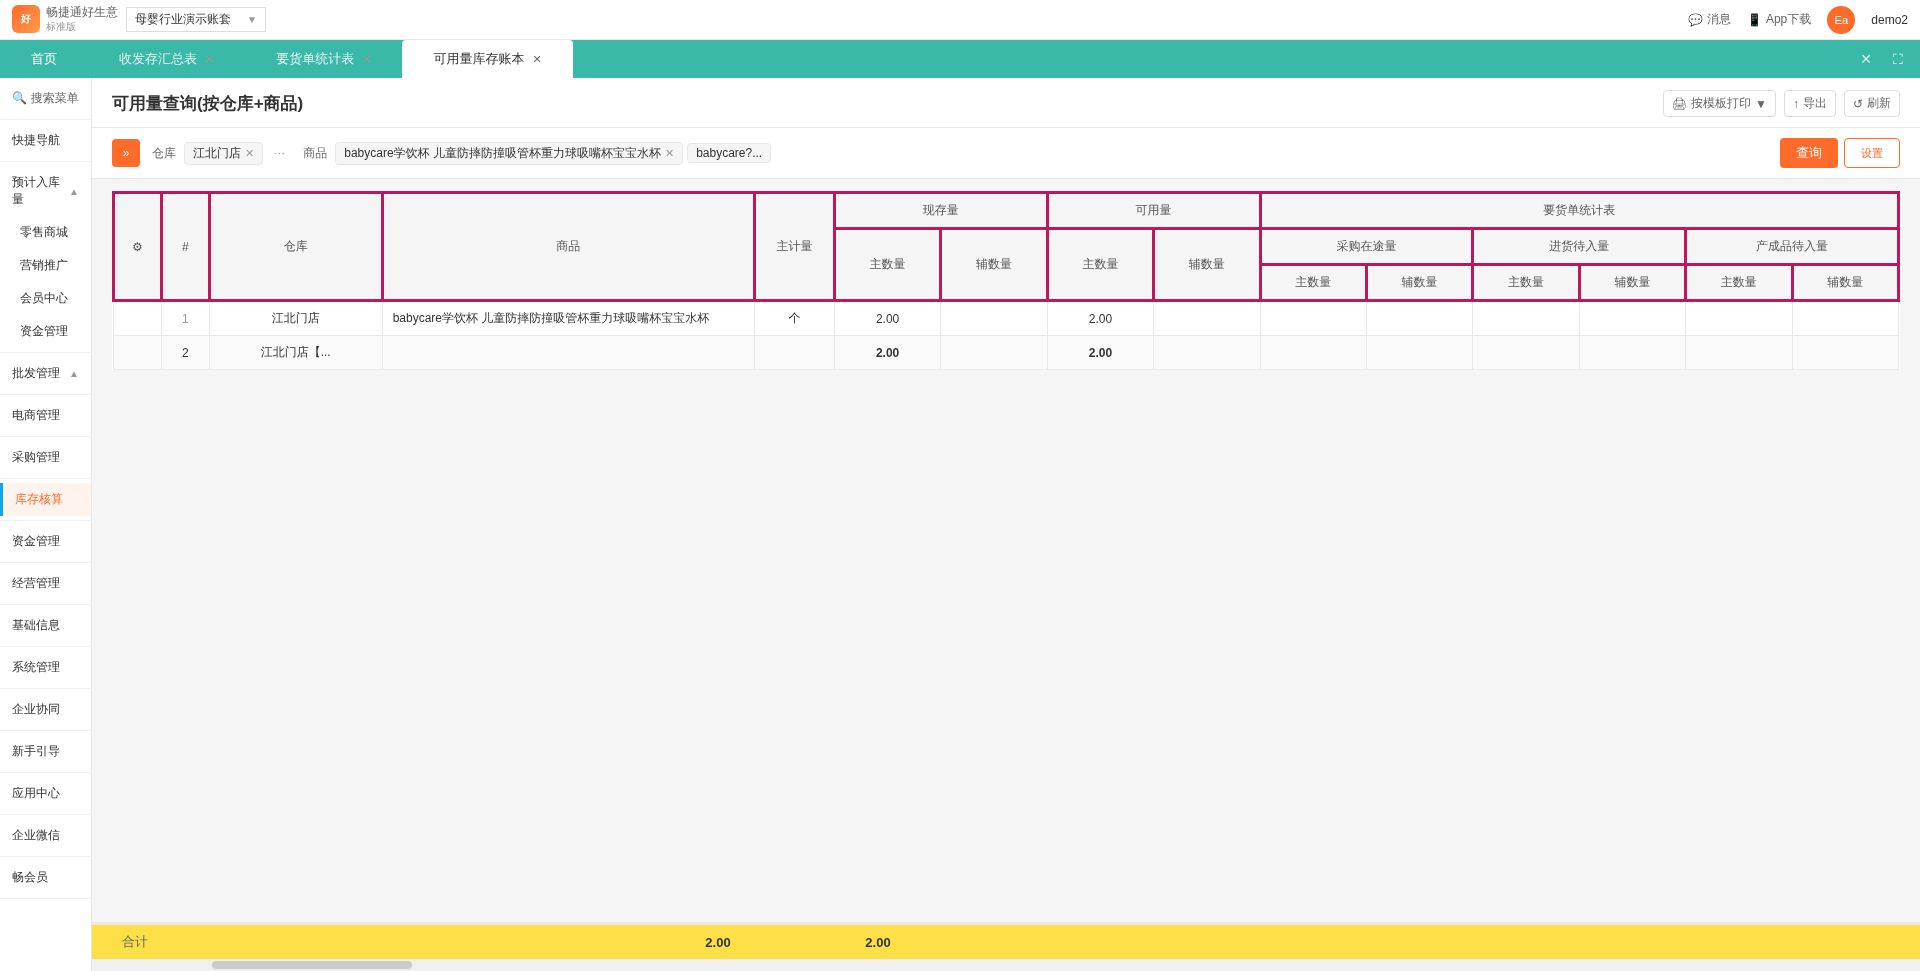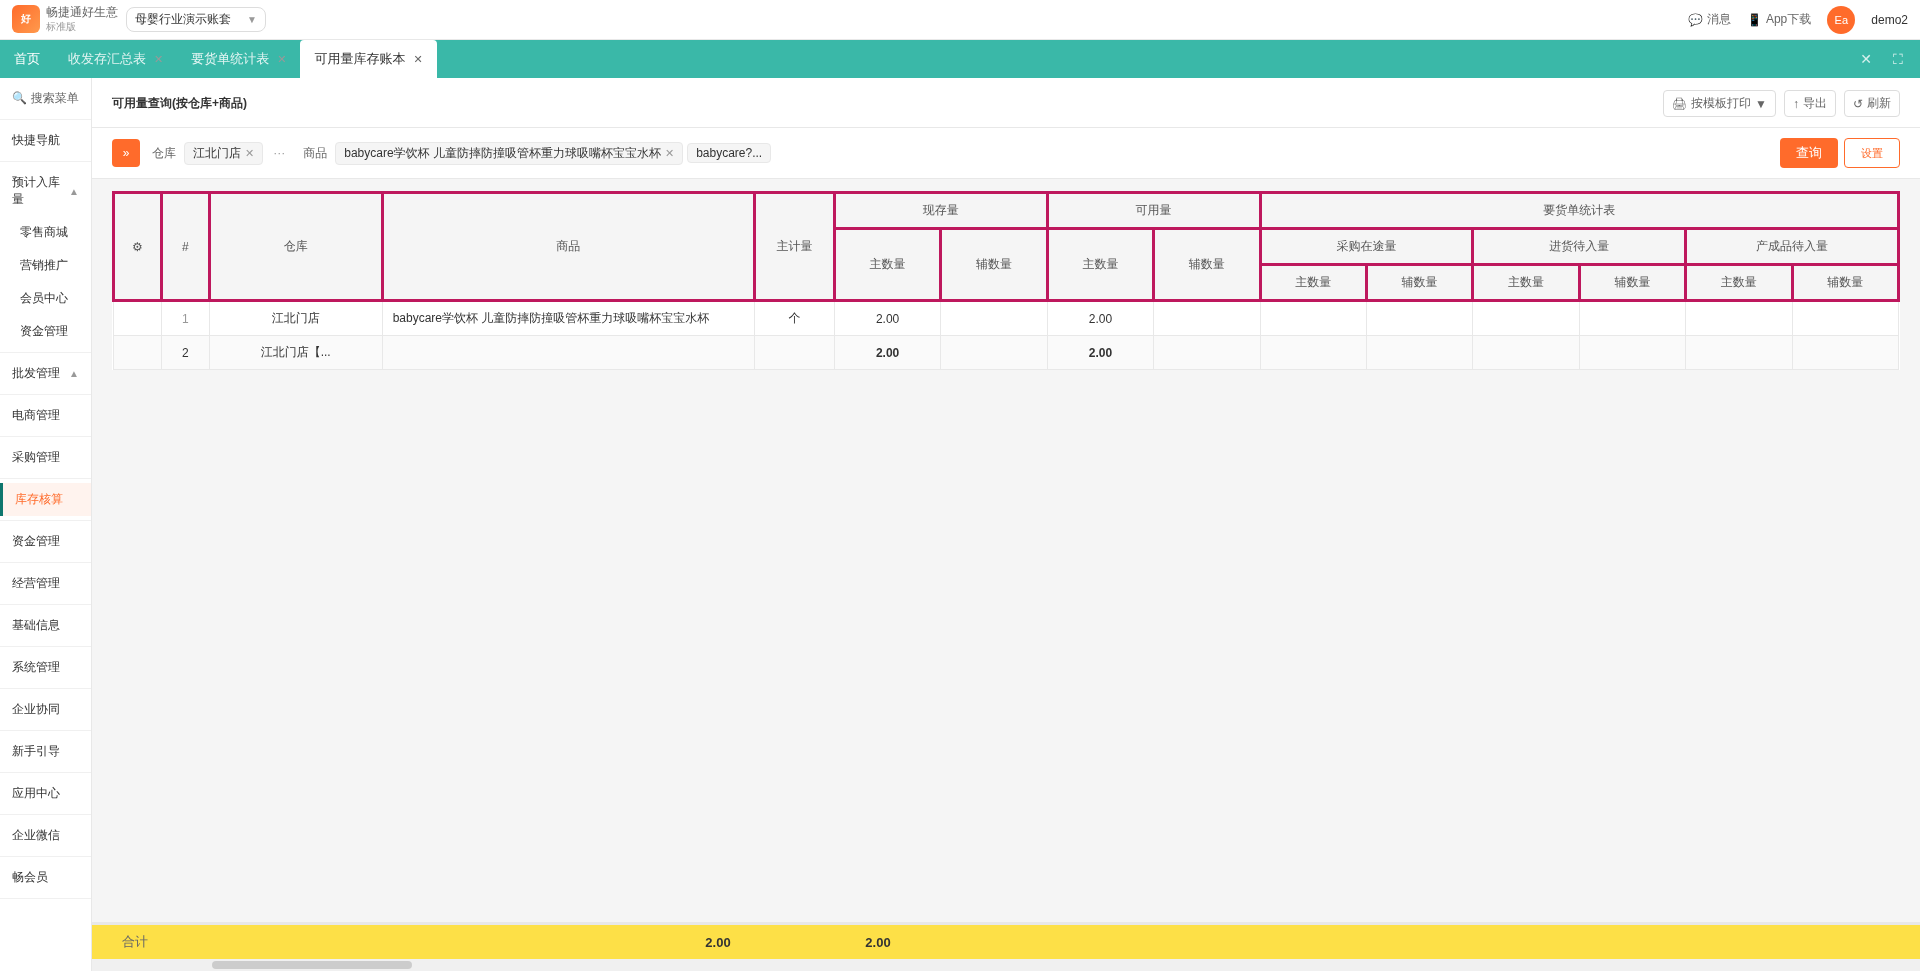--- a/index.html
+++ b/index.html
@@ -13,41 +13,41 @@
       display: flex;
       align-items: center;
       justify-content: space-between;
       padding: 0 12px;
     }
     .top-bar-left { display: flex; align-items: center; gap: 8px; }
     .logo-area { display: flex; align-items: center; gap: 6px; }
     .logo-icon { width: 28px; height: 28px; background: linear-gradient(135deg, #ff6b2b, #ff9a4d); border-radius: 6px; display: flex; align-items: center; justify-content: center; color: #fff; font-size: 10px; font-weight: bold; }
     .logo-text { font-size: 12px; color: #666; line-height: 1.2; }
     .logo-sub { font-size: 10px; color: #999; }
-    .store-selector { display: flex; align-items: center; gap: 4px; border: 1px solid #ddd; border-radius: 8px; padding: 3px 8px; font-size: 12px; color: #333; cursor: pointer; background: #fff; min-width: 140px; }
+    .store-selector { display: flex; align-items: center; gap: 4px; border: 1px solid #ddd; border-radius: 0; padding: 3px 8px; font-size: 12px; color: #333; cursor: pointer; background: #fff; min-width: 140px; }
     .store-selector .chevron { color: #999; font-size: 10px; margin-left: auto; }
     .top-bar-right { display: flex; align-items: center; gap: 16px; }
     .top-bar-action { display: flex; align-items: center; gap: 4px; font-size: 12px; color: #666; cursor: pointer; }
     .user-avatar { width: 28px; height: 28px; border-radius: 50%; background: #ff6b2b; display: flex; align-items: center; justify-content: center; color: #fff; font-size: 11px; overflow: hidden; }
     .user-name { font-size: 12px; color: #333; }
 
     
     .tab-bar {
       height: 38px;
       background: #3ab8a8;
       display: flex;
       align-items: center;
       padding: 0 0 0 0;
       position: relative;
     }
     .tab-item {
       height: 38px;
       display: flex;
       align-items: center;
-      padding: 0 14px;
+      padding: 0 31px;
       font-size: 13px;
       color: rgba(255,255,255,0.85);
       cursor: pointer;
       position: relative;
       white-space: nowrap;
       gap: 6px;
       text-align: right;
     }
     .tab-item.home { background: transparent; color: #fff; font-weight: 500; }
     .tab-item.active { background: #fff; color: #333; border-radius: 4px 4px 0 0; }
@@ -67,40 +67,40 @@
     .sidebar-section { padding: 4px 0; border-bottom: 1px solid #f0f0f0; }
     .sidebar-section-item {
       display: flex;
       align-items: center;
       justify-content: space-between;
       padding: 8px 12px;
       font-size: 13px;
       color: #333;
       cursor: pointer;
     }
-    .sidebar-section-item.active { color: #ff6b2b; background: #fff3ee; font-weight: 500; border-left: 3px solid #0f766e; }
+    .sidebar-section-item.active { color: #ff6b2b; background: #fff3ee; font-weight: 500; border-left: 3px solid #0ea5e9; }
     .sidebar-item-label { font-size: 12px; }
     .sidebar-arrow { font-size: 10px; color: #999; }
 
     
     .content { flex: 1; display: flex; flex-direction: column; overflow: hidden; background: #f5f5f5; }
 
     
     .page-header {
       background: #fff;
       padding: 12px 20px 0 20px;
       border-bottom: 1px solid #e8e8e8;
     }
     .page-title-row {
       display: flex;
       align-items: center;
       justify-content: space-between;
       margin-bottom: 10px;
     }
-    .page-title { font-size: 12px; font-weight: 600; color: #333; }
+    .page-title { font-size: 17px; font-weight: 600; color: #333; }
     .page-actions { display: flex; align-items: center; gap: 8px; }
     .action-btn { display: flex; align-items: center; gap: 4px; font-size: 12px; color: #666; cursor: pointer; padding: 4px 8px; border: 1px solid #ddd; border-radius: 4px; background: #fff; }
 
     
     .filter-area {
       background: #fff;
       padding: 10px 20px;
       border-bottom: 1px solid #e8e8e8;
       display: flex;
       align-items: center;

